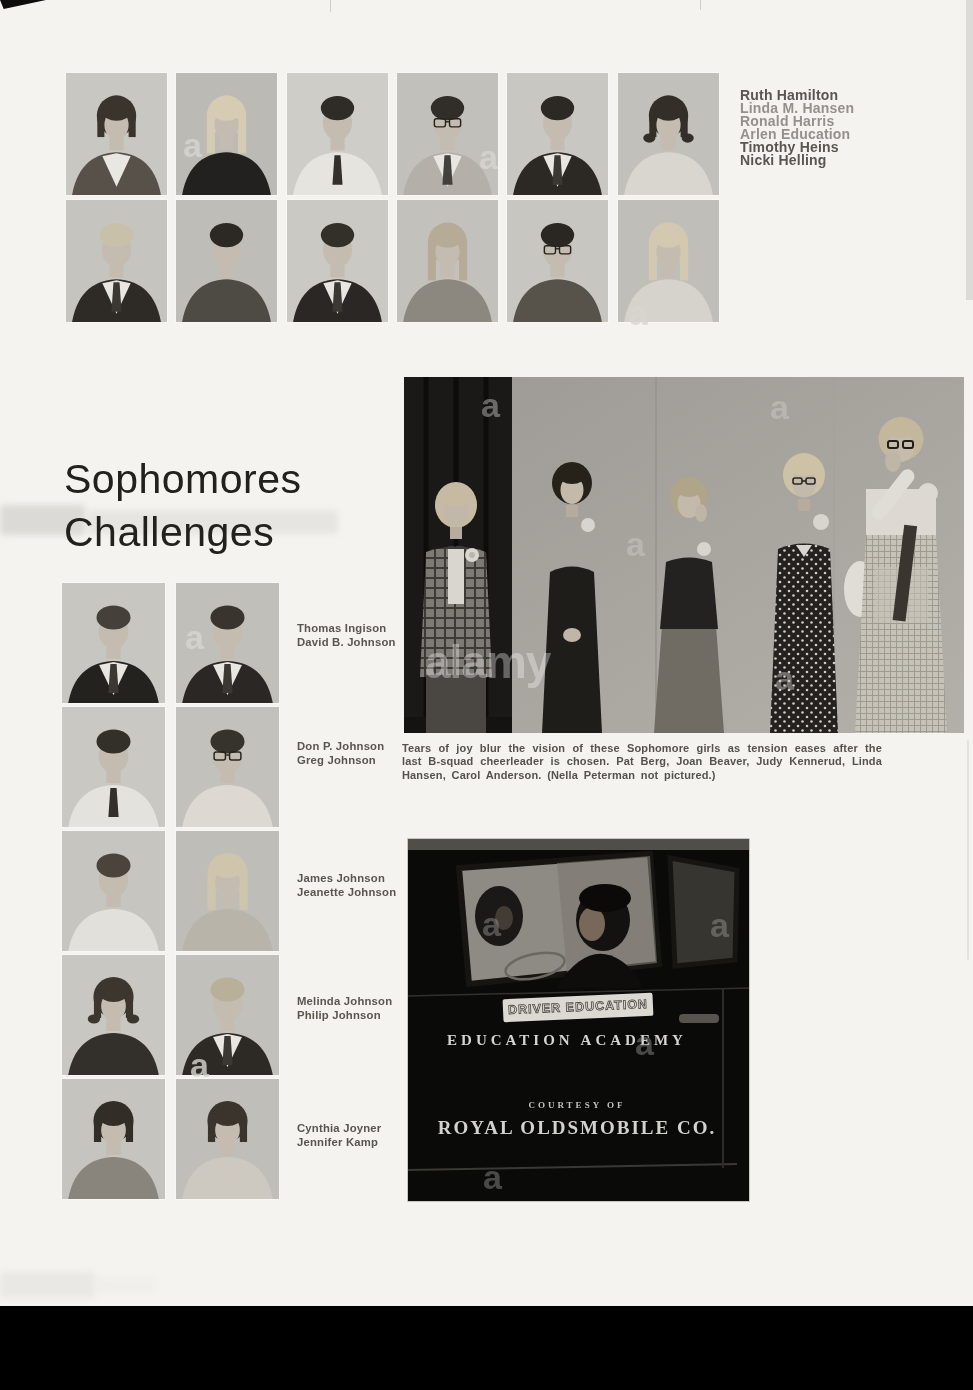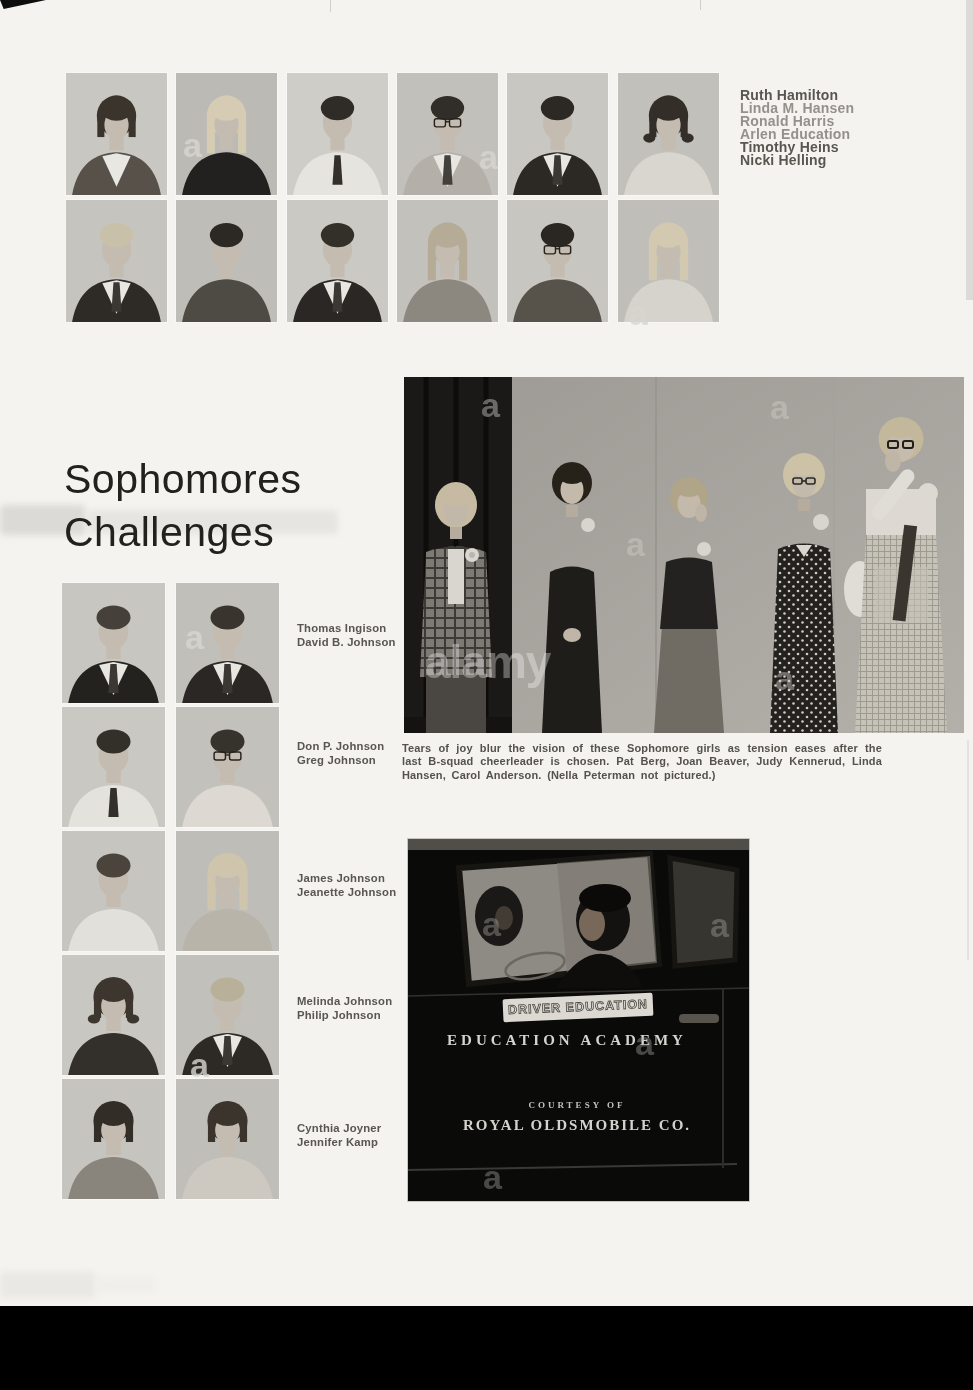--- a/index.html
+++ b/index.html
@@ -35,21 +35,21 @@
   
   .car-text{position:absolute;text-align:center;pointer-events:none;}
   .sticker-text{left:96px;top:158px;width:150px;height:23px;line-height:23px;
       transform:rotate(-2.5deg);font-weight:700;font-size:12.5px;letter-spacing:1px;
       color:#dcdad4;-webkit-text-stroke:.8px #4a4842;}
   .door-name{left:10px;top:194px;width:300px;font-family:"Liberation Serif",serif;
       font-size:15px;letter-spacing:4px;color:#d6d4ce;font-weight:700;}
   .courtesy{left:20px;top:262px;width:300px;font-size:9px;letter-spacing:3px;
       color:#c3c1bb;font-weight:700;font-family:"Liberation Serif",serif;}
   .dealer{left:20px;top:279px;width:300px;font-family:"Liberation Serif",serif;
-      font-size:15px;letter-spacing:2px;color:#d4d2cc;font-weight:700;}
+      font-size:19px;letter-spacing:2px;color:#d4d2cc;font-weight:700;}
   
   .bleed{position:absolute;filter:blur(3px);border-radius:4px;}
   .corner-mark{position:absolute;left:0;top:0;width:46px;height:9px;background:#0d0d0d;
       clip-path:polygon(0 0,100% 0,8% 100%);}
   .scratch{position:absolute;width:1px;background:#cfcec9;}
   
   #alamy-bar{position:absolute;left:0;top:1306px;width:973px;height:84px;}
 </style>
 </head>
 <body>

